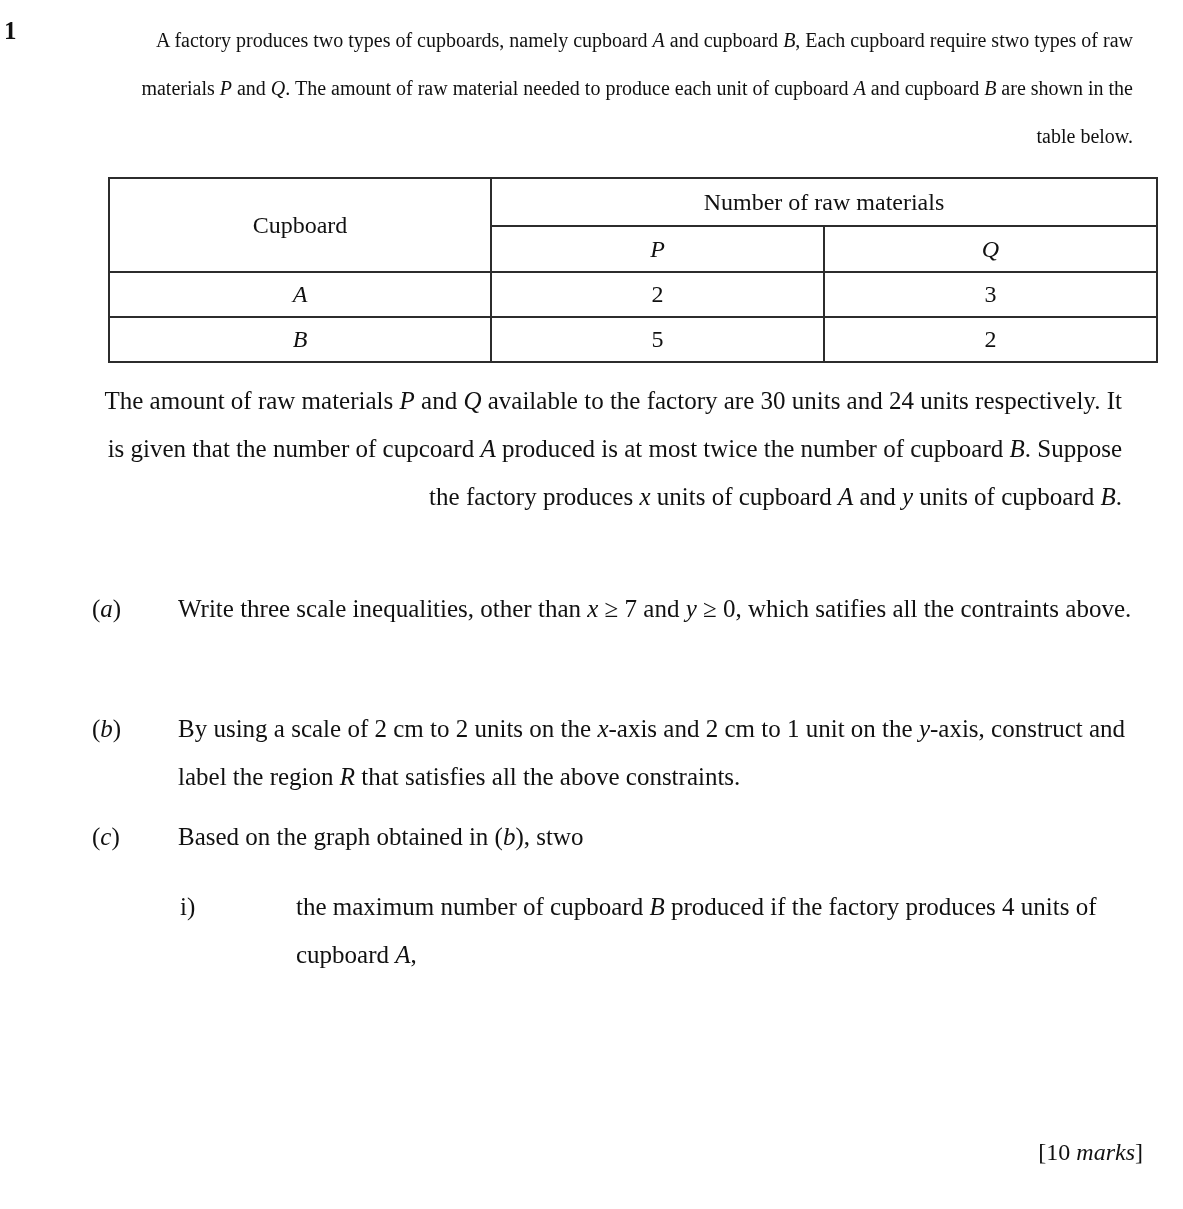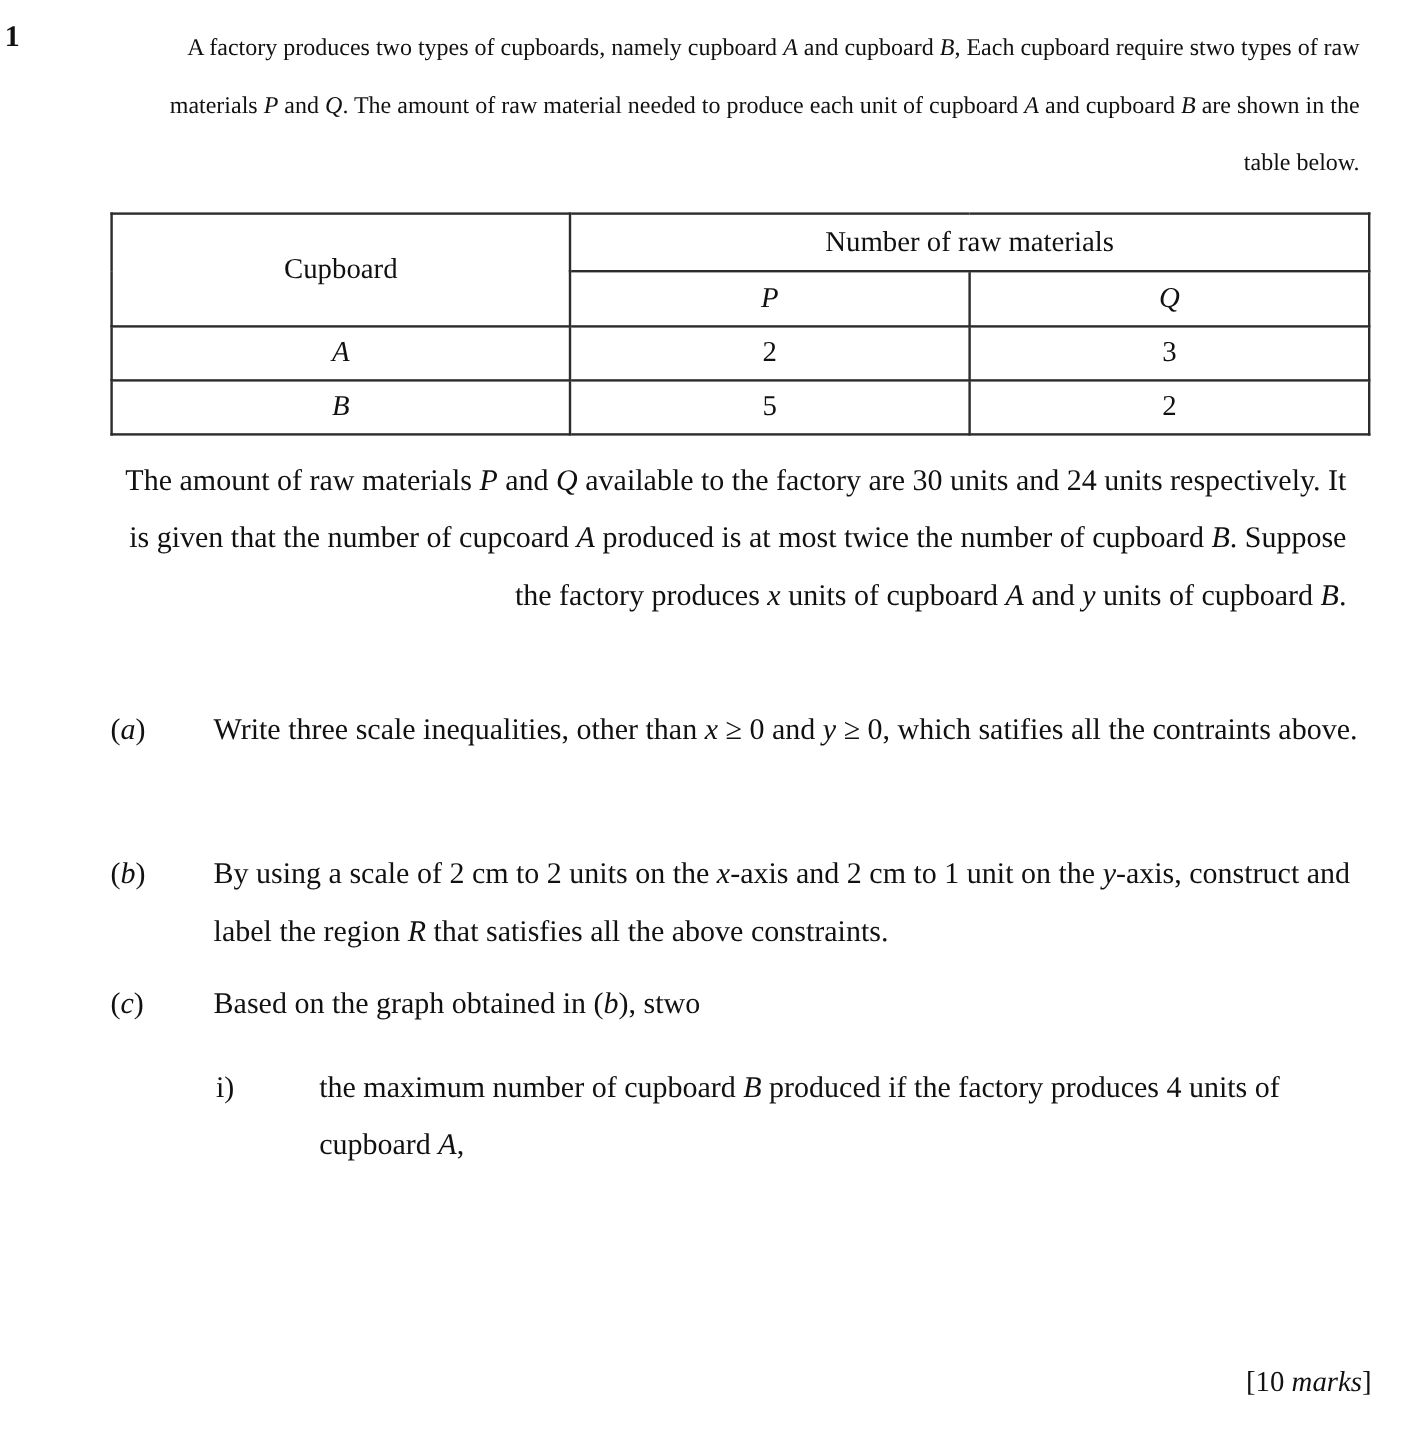--- a/index.html
+++ b/index.html
@@ -41,21 +41,21 @@
     top: 16px;
     width: 1030px;
     font-size: 20px;
     line-height: 48px;
     text-align: right;
   }
 
   
   .tbl-wrap {
     position: absolute;
-    left: 92px;
+    left: 108px;
     top: 177px;
     width: 1050px;
   }
   table.mat {
     border-collapse: collapse;
     width: 1050px;
     table-layout: fixed;
     font-size: 24px;
   }
   table.mat td, table.mat th {
@@ -117,21 +117,21 @@
     font-size: 25px;
     line-height: 48px;
   }
   .subitem .rlbl {
     position: absolute;
     left: 0;
     top: 0;
     width: 80px;
   }
   .subitem .rbdy {
-    margin-left: 86px;
+    margin-left: 116px;
   }
   #sub-i { top: 883px; }
   #sub-ii { top: 976px; }
   #sub-ii-cont { top: 1025px; }
 
   
   .marks {
     position: absolute;
     right: 40px;
     top: 1140px;
@@ -173,21 +173,21 @@
         <td>2</td>
       </tr>
     </tbody>
       </table>
   </div>
 
   <div class="para" id="para-avail"><span>The amount of raw materials </span><em>P</em><span> and </span><em>Q</em><span> available to the factory are 30 units and 24 units respectively. It is given that the number of cupcoard </span><em>A</em><span> produced is at most twice the number of cupboard </span><em>B</em><span>. Suppose the factory produces </span><em>x</em><span> units of cupboard </span><em>A</em><span> and </span><em>y</em><span> units of cupboard </span><em>B</em><span>.</span></div>
 
   <div class="part" id="part-a">
     <span class="lbl"><span>(</span><em>a</em><span>)</span></span>
-    <div class="bdy"><span>Write three scale inequalities, other than </span><em>x</em><span> ≥ 0 and </span><em>y</em><span> ≥ 0, which satifies all the contraints above.</span></div>
+    <div class="bdy"><span>Write three scale inequalities, other than </span><em>x</em><span> ≥ 7 and </span><em>y</em><span> ≥ 0, which satifies all the contraints above.</span></div>
   </div>
 
   <div class="part" id="part-b">
     <span class="lbl"><span>(</span><em>b</em><span>)</span></span>
     <div class="bdy"><span>By using a scale of 2 cm to 2 units on the </span><em>x</em><span>-axis and 2 cm to 1 unit on the </span><em>y</em><span>-axis, construct and label the region </span><em>R</em><span> that satisfies all the above constraints.</span></div>
   </div>
 
   <div class="part" id="part-c">
     <span class="lbl"><span>(</span><em>c</em><span>)</span></span>
     <div class="bdy"><span>Based on the graph obtained in (</span><em>b</em><span>), stwo</span></div>

